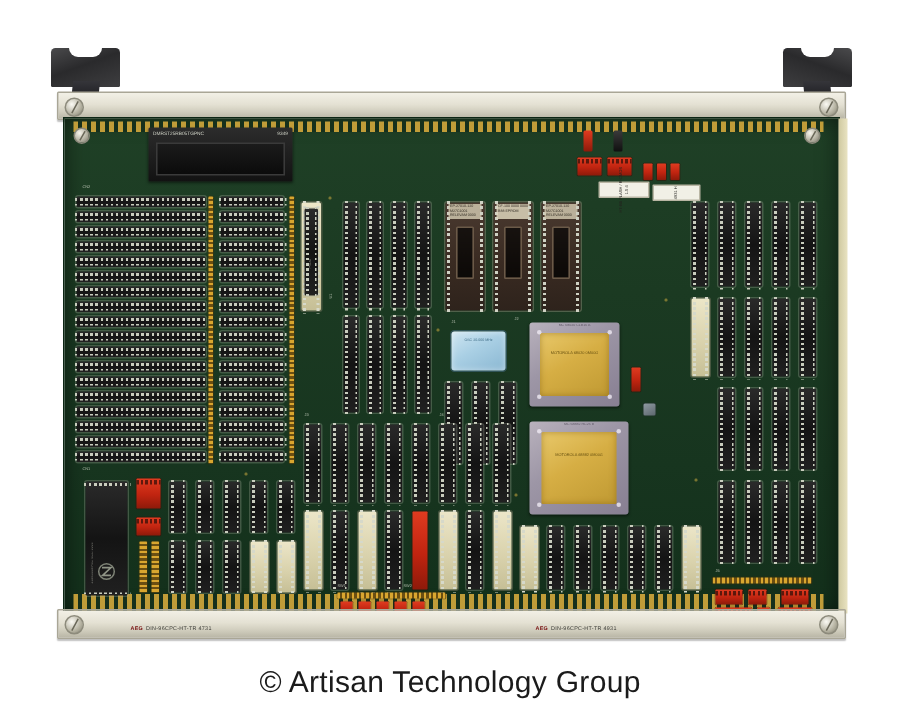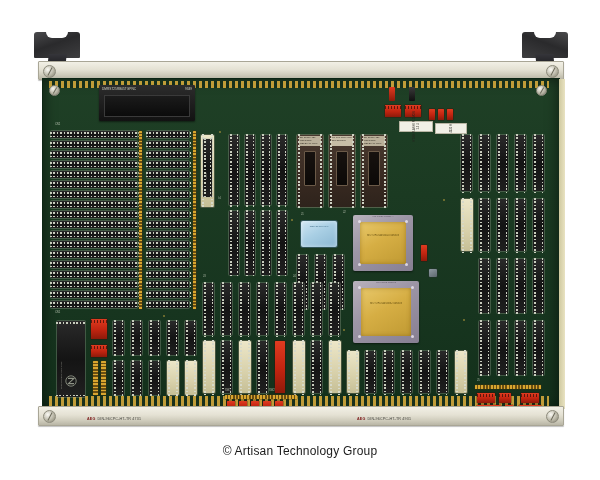--- a/index.html
+++ b/index.html
@@ -8,21 +8,21 @@
     width:600px;height:480px;position:relative;overflow:hidden;
     font-family:"Liberation Sans", sans-serif;
     background:#ffffff;
   }
   .stage{position:absolute;left:0;top:0;width:600px;height:480px;background:#fff;}
 
   
   .watermark{
     position:absolute;left:0;top:444px;width:600px;
     text-align:center;
-    font-size:12px;color:#1b1b1b;letter-spacing:.2px;
+    font-size:20px;color:#1b1b1b;letter-spacing:.2px;
     font-family:"Liberation Sans", sans-serif;
     white-space:nowrap;
   }
 
   
   .board-assembly{position:absolute;left:18px;top:28px;width:566px;height:404px;}
 
   
   .rail{
     position:absolute;left:20px;width:524px;height:17px;

